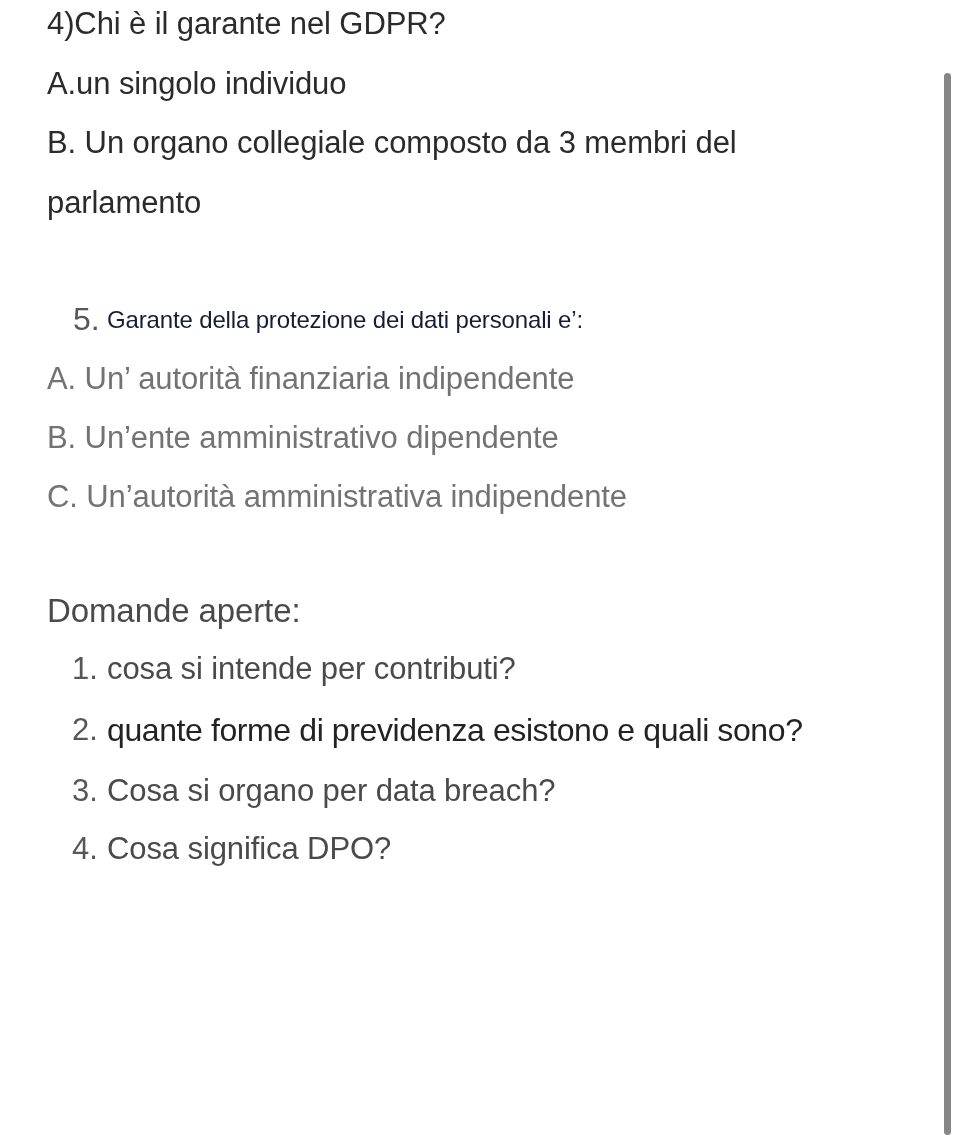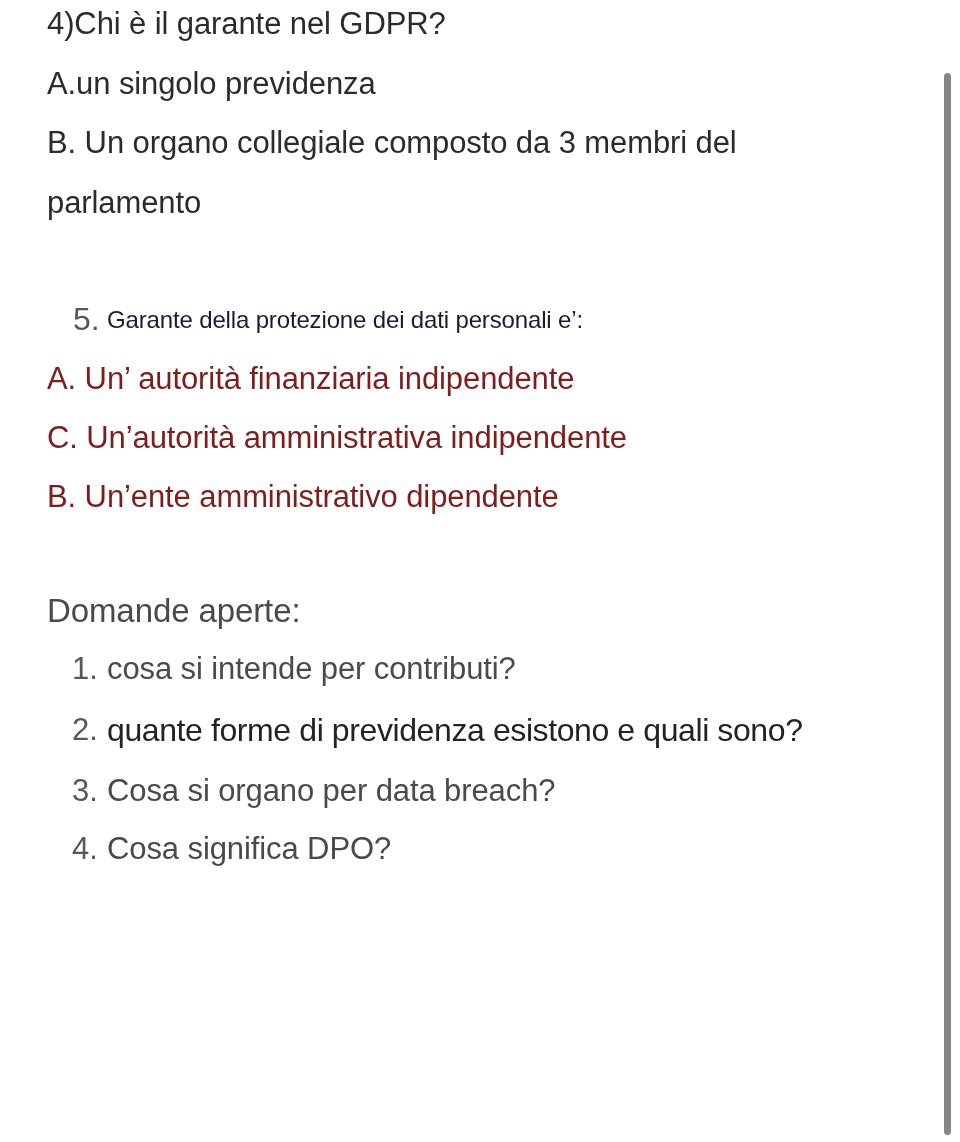--- a/index.html
+++ b/index.html
@@ -81,21 +81,21 @@
     letter-spacing: -0.15px;
     max-width: 760px;
   }
 
   
   .q5-opts {
     padding-left: 47px;
     padding-right: 40px;
   }
   .q5-opt {
-    color: #7f1d1d;
+    color: #737373;
     font-size: 31px;
     line-height: 59px;
     letter-spacing: -0.1px;
   }
 
   
   .open-wrap {
     padding-left: 47px;
     padding-right: 40px;
   }
@@ -161,37 +161,37 @@
   }
 </style>
 </head>
 <body>
 
 <div class="page">
   <div class="content">
 
     <div class="q4-block">
       <div class="q4-line">4)Chi è il garante nel GDPR?</div>
-      <div class="q4-opt">A.un singolo previdenza</div>
+      <div class="q4-opt">A.un singolo individuo</div>
       <div class="q4-opt">B. Un organo collegiale composto da 3 membri del parlamento</div>
     </div>
 
     <div class="gap-1"></div>
 
     <div class="q5-wrap">
       <div class="q5-item">
         <span class="q5-marker">5.</span>
         <span class="q5-text">Garante della protezione dei dati personali e’:</span>
       </div>
     </div>
 
     <div class="q5-opts">
       <div class="q5-opt">A. Un’ autorità finanziaria indipendente</div>
+      <div class="q5-opt">B. Un’ente amministrativo dipendente</div>
       <div class="q5-opt">C. Un’autorità amministrativa indipendente</div>
-      <div class="q5-opt">B. Un’ente amministrativo dipendente</div>
     </div>
 
     <div class="gap-2"></div>
 
     <div class="open-wrap">
       <div class="open-title">Domande aperte:</div>
 
       <div class="open-item sz-normal">
         <span class="open-marker">1.</span>
         <span class="open-text">cosa si intende per contributi?</span>

